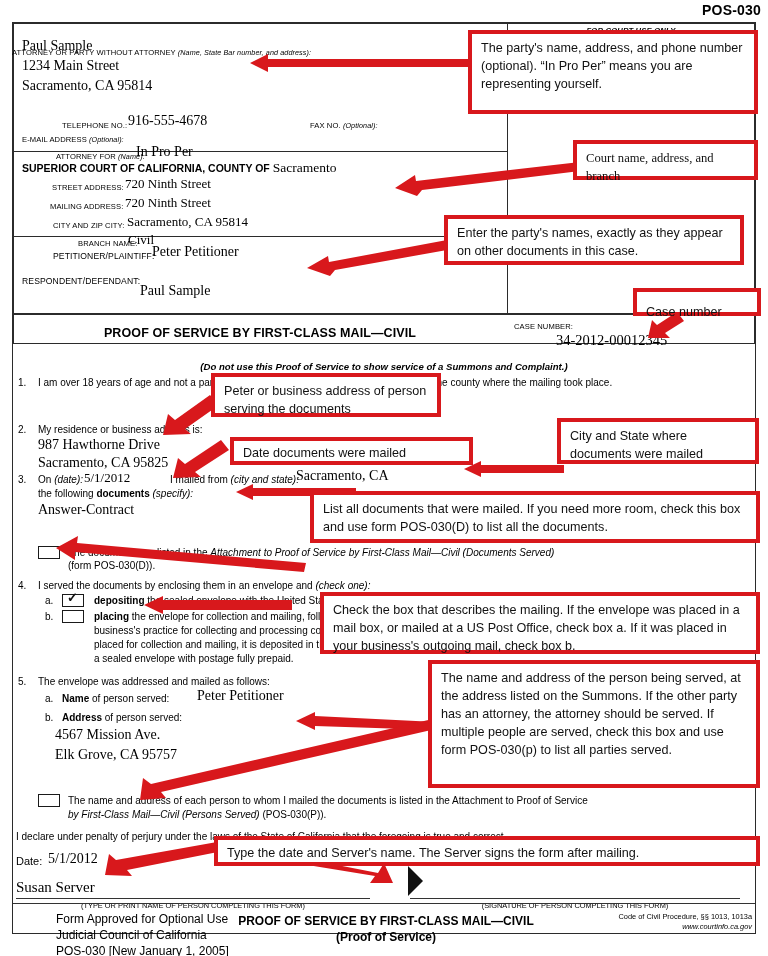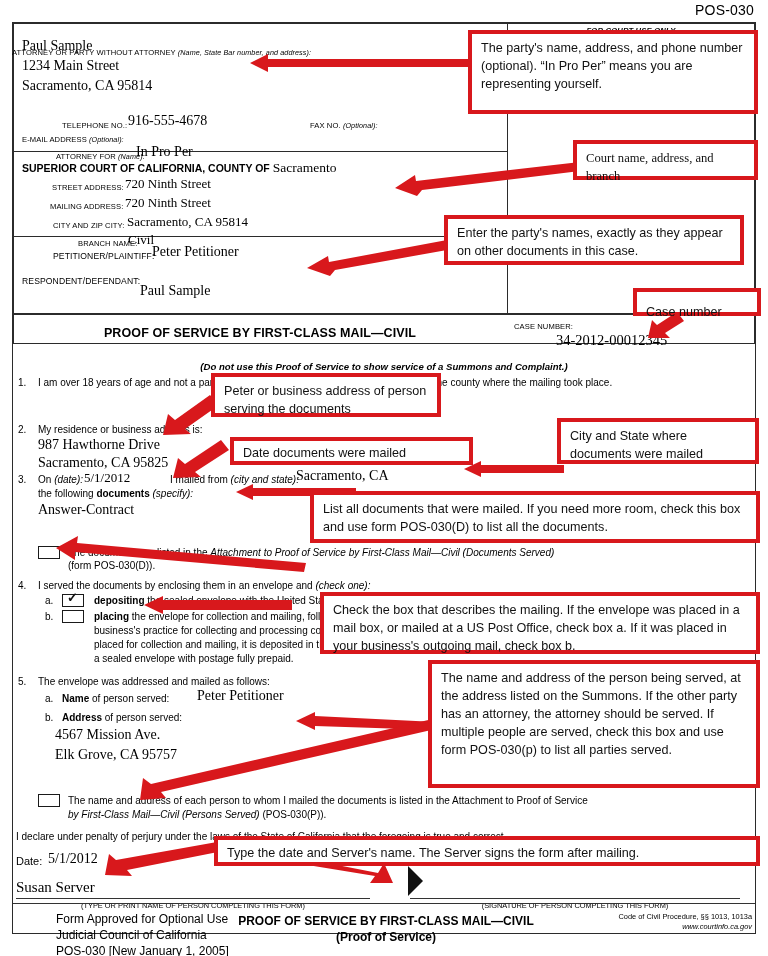--- a/index.html
+++ b/index.html
@@ -9,21 +9,21 @@
     color:#000;
   }
   .page{position:absolute;inset:0;background:#fff;}
 
   
   .form-sheet{
     position:absolute;left:12px;top:22px;width:744px;height:912px;
     border:1px solid #2b2b2b;box-sizing:border-box;background:#fff;
   }
   .formnum{
-    position:absolute;right:14px;top:2px;font-weight:normal;font-size:14px;
+    position:absolute;right:7px;top:2px;font-weight:bold;font-size:14px;
     letter-spacing:.2px;
   }
 
   
   .hdr{
     position:absolute;left:13px;top:23px;width:742px;height:321px;
     box-sizing:border-box;border:1.6px solid #2b2b2b;
   }
   .hdr-vline{
     position:absolute;left:507px;top:23px;width:1px;height:290px;background:#2b2b2b;

